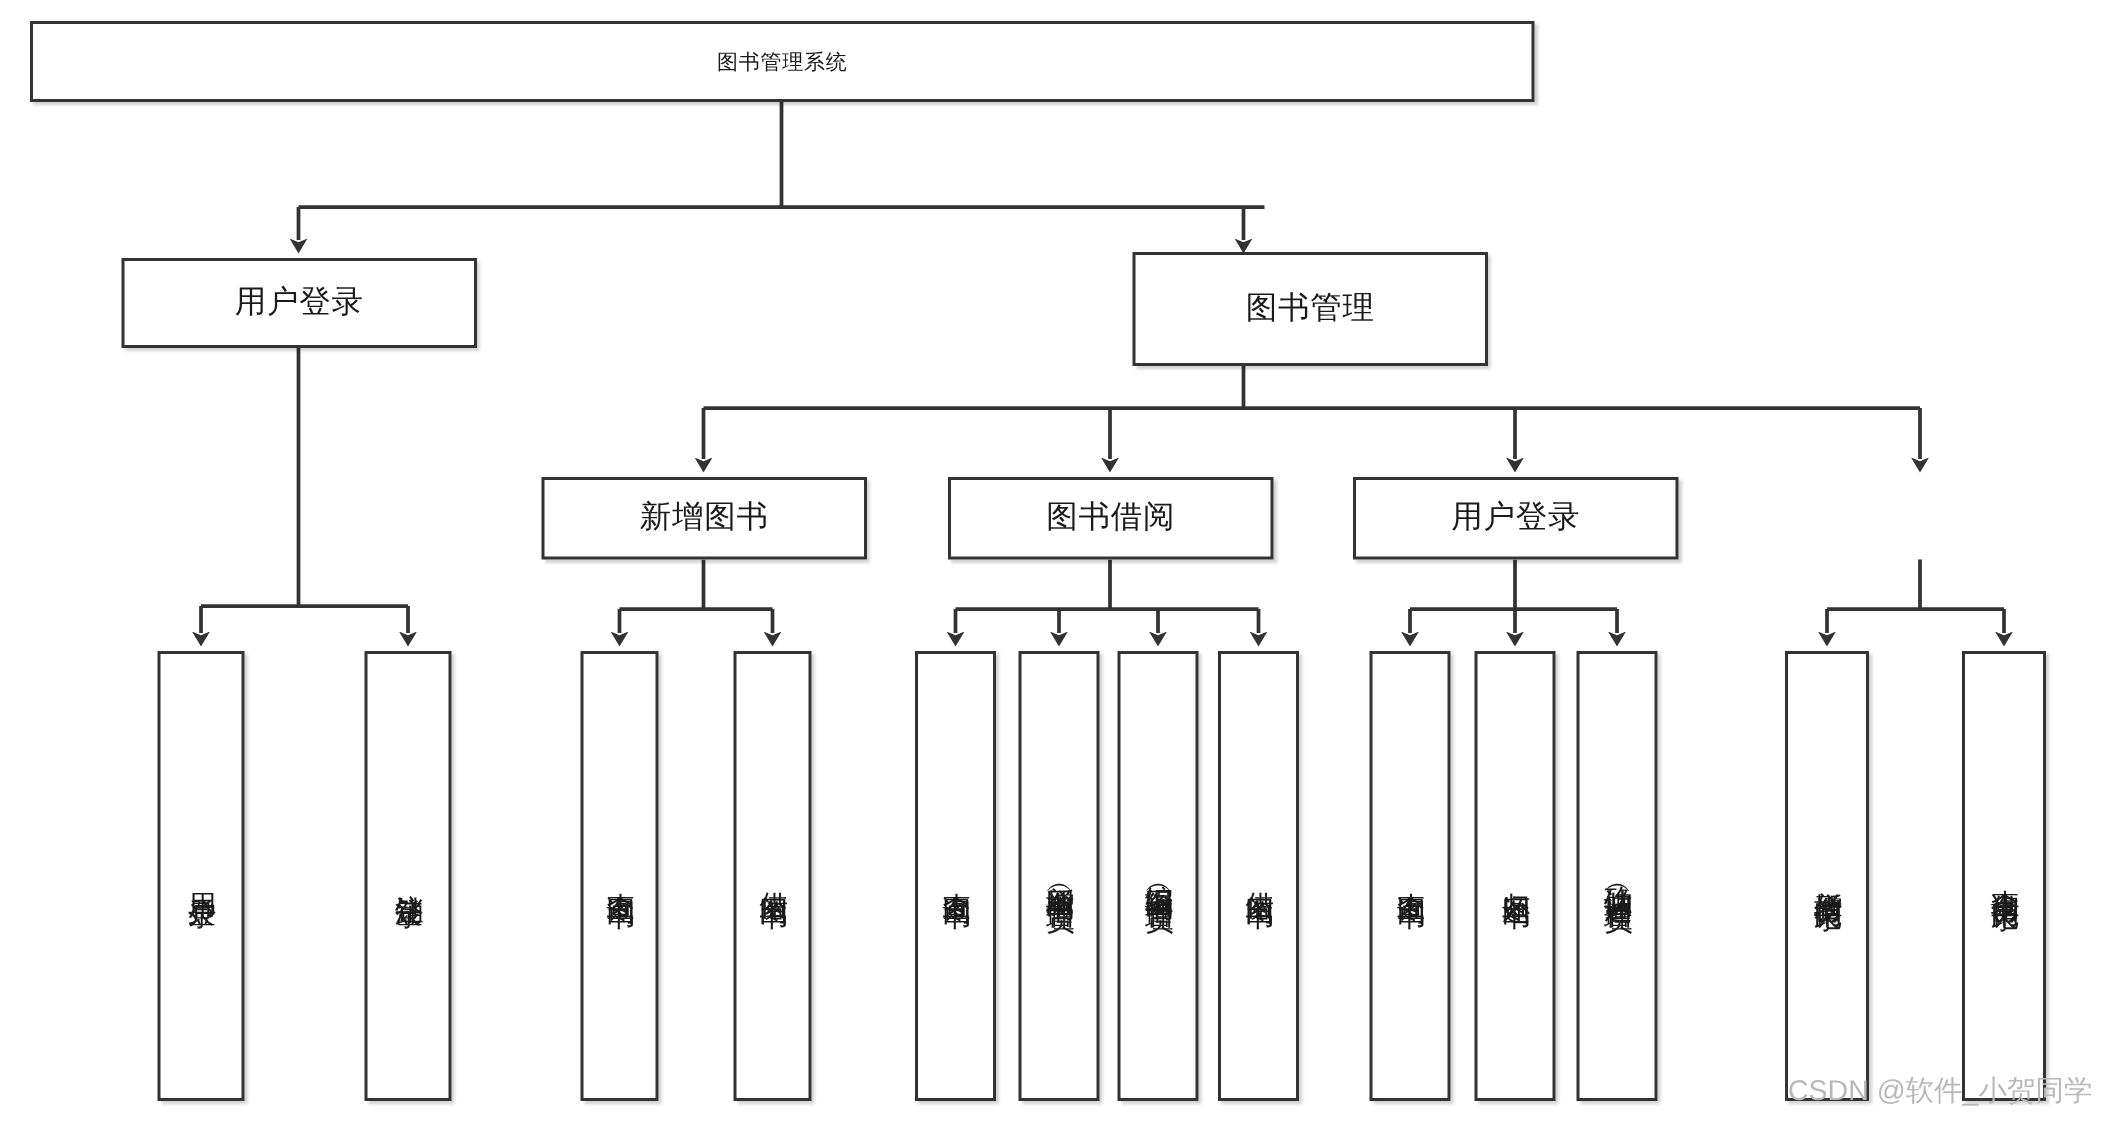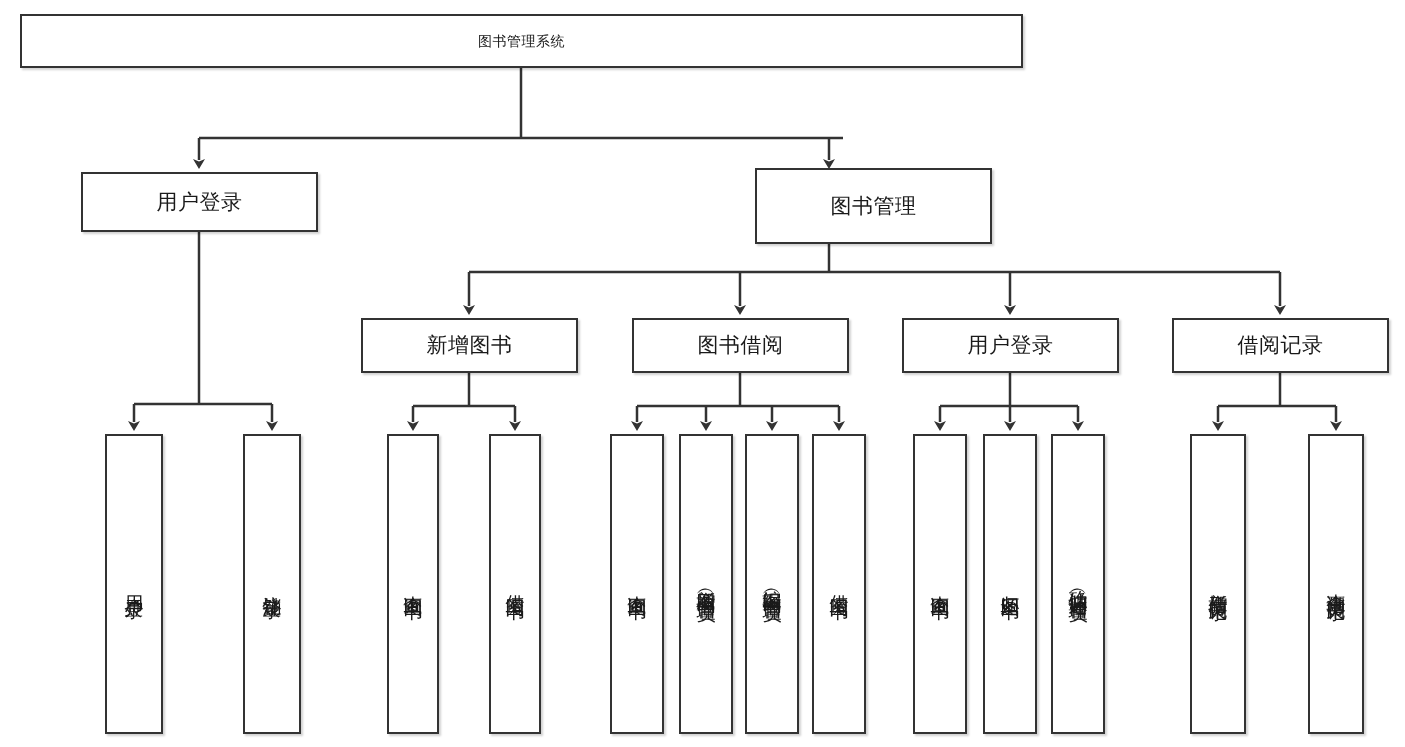--- a/index.html
+++ b/index.html
@@ -139,23 +139,20 @@
 
   <div class="node" style="left:361px; top:318px; width:217px; height:55px;">
     <span class="label">新增图书</span>
   </div>
   <div class="node" style="left:632px; top:318px; width:217px; height:55px;align-items:center;">
     <span class="label">图书借阅</span>
   </div>
   <div class="node" style="left:902px; top:318px; width:217px; height:55px;">
     <span class="label">用户登录</span>
   </div>
-  <div class="node" style="left:1172px; top:318px; width:217px; height:55px;">
-    <span class="label">借阅记录</span>
-  </div>
 
   <div class="node vertical" style="left:105px; top:434px; width:58px; height:300px;">
     <span class="label">用户登录</span>
   </div>
   <div class="node vertical" style="left:243px; top:434px; width:58px; height:300px;">
     <span class="label">注销登录</span>
   </div>
 
   <div class="node vertical" style="left:387px; top:434px; width:52px; height:300px;">
     <span class="label">查询图书</span>
@@ -187,14 +184,15 @@
     <span class="label">确认归还（管理员）</span>
   </div>
 
   <div class="node vertical" style="left:1190px; top:434px; width:56px; height:300px;">
     <span class="label">新增借阅记录</span>
   </div>
   <div class="node vertical" style="left:1308px; top:434px; width:56px; height:300px;">
     <span class="label">查询借阅记录</span>
   </div>
 
+  <div class="watermark" style="left:1192px; top:714px;">CSDN @软件_小贺同学</div>
 
 </div>
 
 </body></html>

